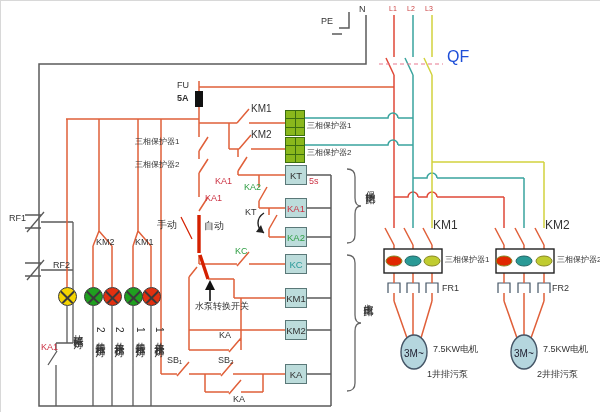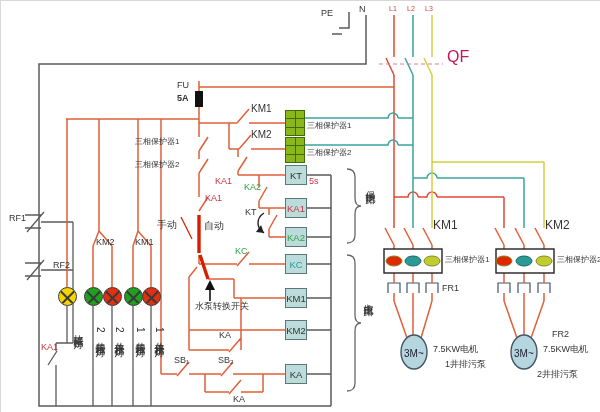--- a/index.html
+++ b/index.html
@@ -4,21 +4,21 @@
 <style>
   html,body{margin:0;padding:0;background:#f5f5f5;}
   #stage{position:relative;width:600px;height:412px;background:#ffffff;border:1px solid #d8d8d8;
          font-family:"Liberation Sans",sans-serif;overflow:hidden;}
   svg{position:absolute;left:0;top:0;}
   .lbl{position:absolute;font-size:9px;color:#333;white-space:nowrap;line-height:1;}
   .vlbl{position:absolute;font-size:10px;color:#333;writing-mode:vertical-rl;letter-spacing:1px;line-height:1;}
   .red{color:#cc3344;}
   .grn{color:#2f9e44;}
   .phl{font-size:7px;color:#cc4444;}
-  .big{font-size:16px;color:#be185d;}
+  .big{font-size:16px;color:#1d4ed8;}
   .mid{font-size:12px;color:#333;}
   .sm8{font-size:8px;}
   .coil{position:absolute;left:284px;width:22px;height:20px;background:#bcdcdb;border:1.4px solid #5a7878;
         display:flex;align-items:center;justify-content:center;font-size:9.5px;box-sizing:border-box;}
   .pblock{position:absolute;left:284px;width:20px;height:26px;background:#3c6e10;border:1px solid #3c6e10;
           display:grid;grid-template-columns:1fr 1fr;grid-template-rows:1fr 1fr 1fr;gap:1px;box-sizing:border-box;}
   .pblock span{background:#8ab81c;}
   .lamp{position:absolute;width:19px;height:19px;border:1.6px solid #3a3a3a;border-radius:50%;
         overflow:hidden;box-sizing:border-box;}
   .lamp::before,.lamp::after{content:"";position:absolute;left:-3px;right:-3px;top:50%;height:1.5px;background:#3a3a3a;}
@@ -94,21 +94,21 @@
     <ellipse cx="431" cy="260" rx="8" ry="5" fill="#c0cc30" stroke="#882"></ellipse>
     <rect x="495" y="248" width="58" height="24" fill="#fff" stroke="#222" stroke-width="1.4"></rect>
     <ellipse cx="503" cy="260" rx="8" ry="5" fill="#e02800" stroke="#882"></ellipse>
     <ellipse cx="523" cy="260" rx="8" ry="5" fill="#2a9a96" stroke="#266"></ellipse>
     <ellipse cx="543" cy="260" rx="8" ry="5" fill="#c0cc30" stroke="#882"></ellipse>
 
     <ellipse cx="413" cy="351" rx="13" ry="17" fill="#b5d6de" stroke="#445566" stroke-width="1.4"></ellipse>
     <ellipse cx="523" cy="351" rx="13" ry="17" fill="#b5d6de" stroke="#445566" stroke-width="1.4"></ellipse>
   </svg>
 
-  <div class="lbl" style="left:320px;top:8px;">PE</div>
+  <div class="lbl" style="left:320px;top:16px;">PE</div>
   <div class="lbl" style="left:358px;top:4px;">N</div>
   <div class="lbl phl" style="left:388px;top:4px;">L1</div>
   <div class="lbl phl" style="left:406px;top:4px;">L2</div>
   <div class="lbl phl" style="left:424px;top:4px;">L3</div>
   <div class="lbl big" style="left:446px;top:48px;">QF</div>
 
   <div class="lbl" style="left:176px;top:80px;">FU</div>
   <div class="lbl" style="left:176px;top:93px;font-weight:bold;">5A</div>
 
   <div class="lbl" style="left:250px;top:103px;font-size:10px;">KM1</div>
@@ -150,21 +150,21 @@
   <div class="coil" style="top: 253px; color: rgb(42, 154, 154);">KC</div>
   <div class="coil" style="top: 287px; color: rgb(51, 51, 51);">KM1</div>
   <div class="coil" style="top: 319px; color: rgb(51, 51, 51);">KM2</div>
   <div class="coil" style="top: 363px; color: rgb(51, 51, 51);">KA</div>
 
   <div class="vlbl" style="left:364px;top:182px;">保护电路</div>
   <div class="vlbl" style="left:362px;top:294px;">主控电路</div>
 
   <div class="lbl" style="left:194px;top:302px;font-family:Liberation Mono, monospace;">水泵转换开关</div>
   <div class="lbl" style="left:218px;top:330px;">KA</div>
-  <div class="lbl" style="left:173px;top:355px;">SB₁</div>
+  <div class="lbl" style="left:166px;top:355px;">SB₁</div>
   <div class="lbl" style="left:217px;top:355px;">SB₂</div>
   <div class="lbl" style="left:232px;top:394px;">KA</div>
 
   <div class="lbl" style="left:8px;top:213px;">RF1</div>
   <div class="lbl" style="left:8px;top:260px;padding-left:44px;">RF2</div>
   <div class="lbl red" style="left:40px;top:342px;">KA1</div>
   <div class="lbl" style="left:95px;top:237px;">KM2</div>
   <div class="lbl" style="left:134px;top:237px;">KM1</div>
 
   <div class="lamp" style="left: 57px; top: 286px; background: rgb(245, 212, 0);"></div>
@@ -177,22 +177,22 @@
   <div class="vlbl" style="left:94px;top:326px;">2井运行指示灯</div>
   <div class="vlbl" style="left:113px;top:326px;">2井停止指示灯</div>
   <div class="vlbl" style="left:134px;top:326px;">1井运行指示灯</div>
   <div class="vlbl" style="left:153px;top:326px;">1井停止指示灯</div>
 
   <div class="lbl mid" style="left:432px;top:218px;">KM1</div>
   <div class="lbl mid" style="left:544px;top:218px;">KM2</div>
   <div class="lbl sm8" style="left:444px;top:255px;">三相保护器1</div>
   <div class="lbl sm8" style="left:556px;top:255px;">三相保护器2</div>
   <div class="lbl" style="left:441px;top:283px;">FR1</div>
-  <div class="lbl" style="left:551px;top:283px;margin-top:46px;">FR2</div>
+  <div class="lbl" style="left:551px;top:283px;">FR2</div>
 
   <div class="motorlbl" style="left:403px;top:347px;">3M~</div>
   <div class="motorlbl" style="left:513px;top:347px;">3M~</div>
   <div class="lbl" style="left:432px;top:344px;">7.5KW电机</div>
   <div class="lbl" style="left:542px;top:344px;">7.5KW电机</div>
-  <div class="lbl" style="left:426px;top:359px;margin-left:18px;">1井排污泵</div>
+  <div class="lbl" style="left:426px;top:369px;">1井排污泵</div>
   <div class="lbl" style="left:536px;top:369px;">2井排污泵</div>
 
 </div>
 
 </body></html>

